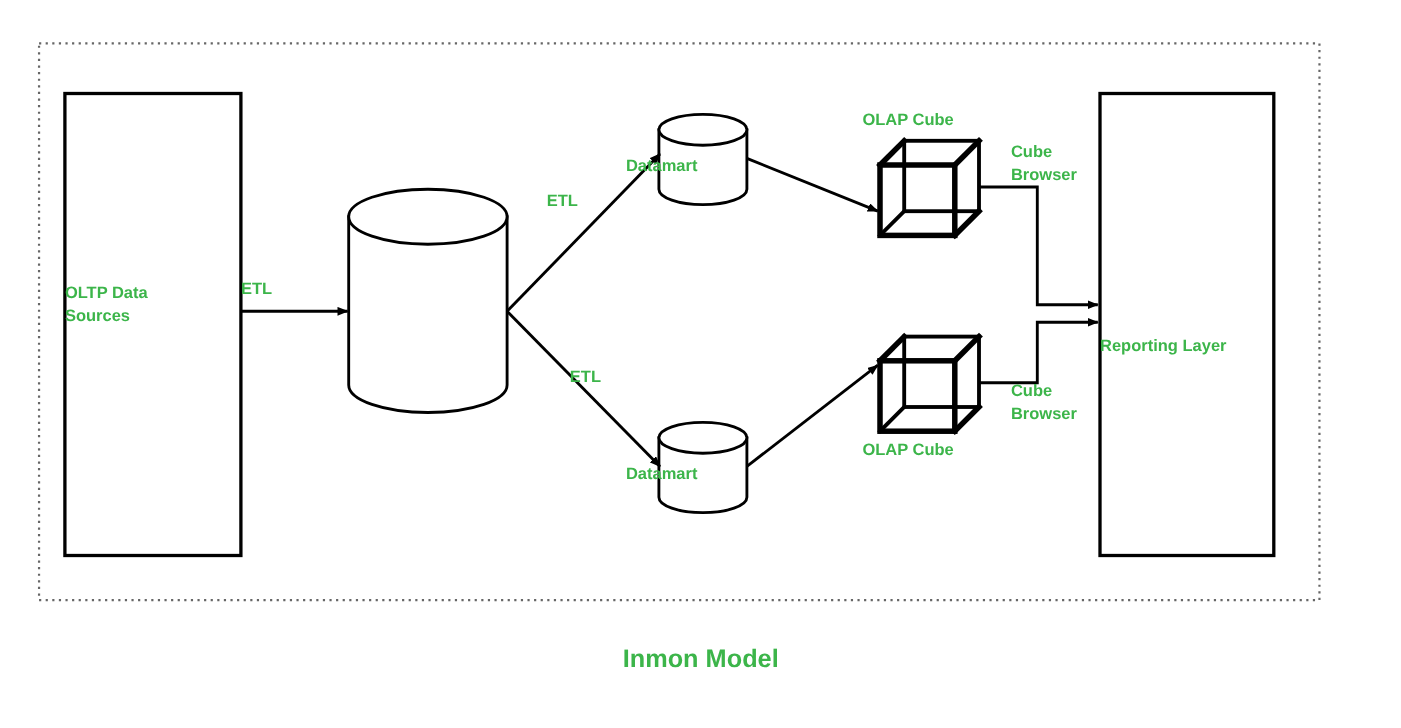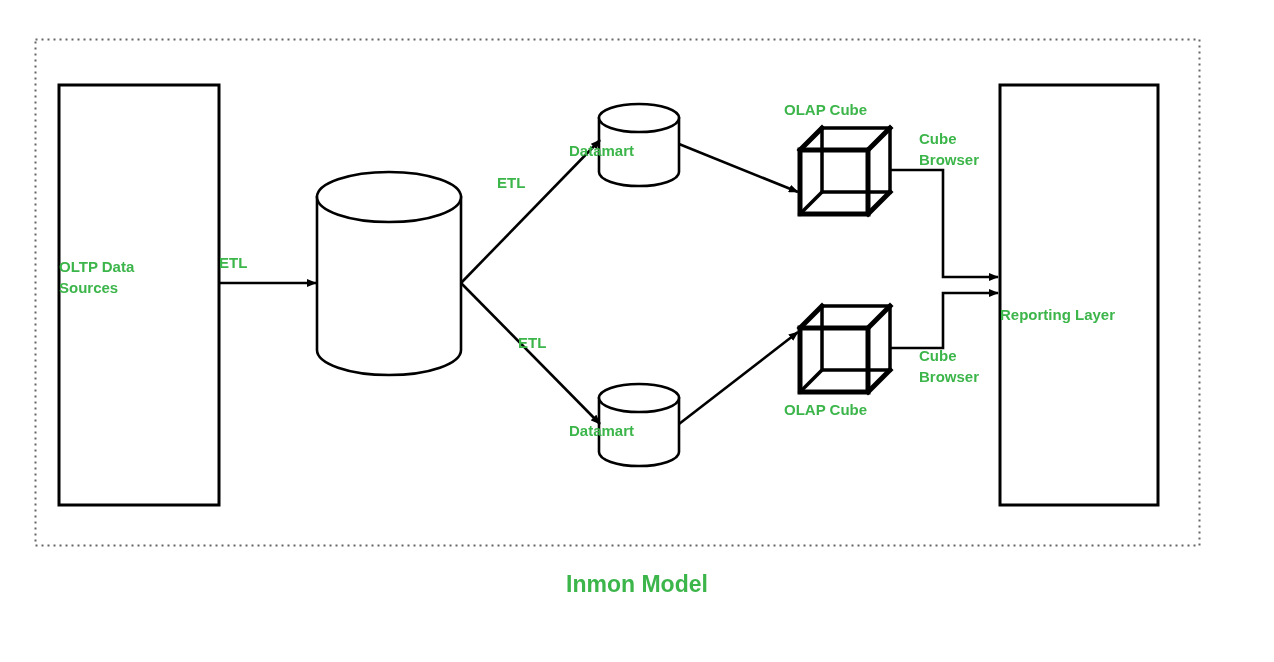--- a/index.html
+++ b/index.html
@@ -133,15 +133,15 @@
   <div class="lbl" style="left:497px; top:172px; width:80px;">ETL</div>
 
   <div class="lbl" style="left:518px; top:332px; width:80px;">ETL</div>
 
   <div class="lbl" style="left:919px; top:128px; width:80px;">Cube
 Browser</div>
 
   <div class="lbl" style="left:919px; top:345px; width:80px;">Cube
 Browser</div>
 
-  <div class="lbl-title" style="left:437px; top:570px; width:400px;">Inmon Model</div>
+  <div class="lbl-title" style="left:437px; top:584px; width:400px;">Inmon Model</div>
 
 </div>
 
 </body></html>

